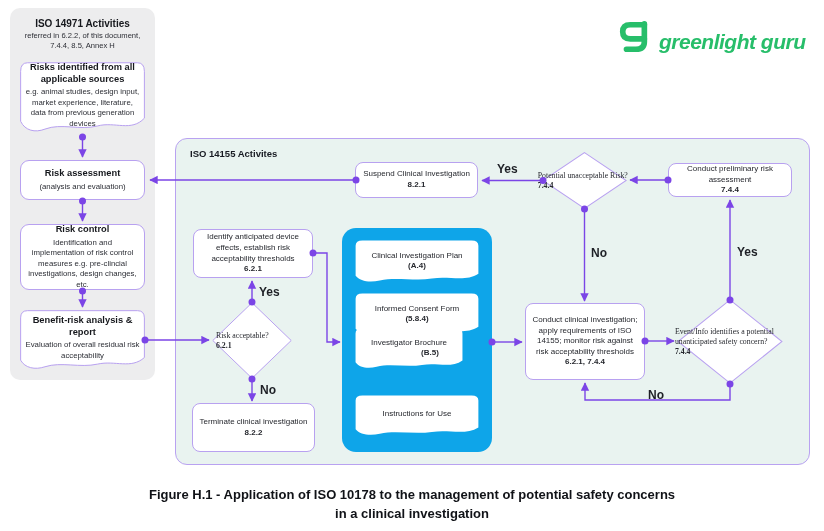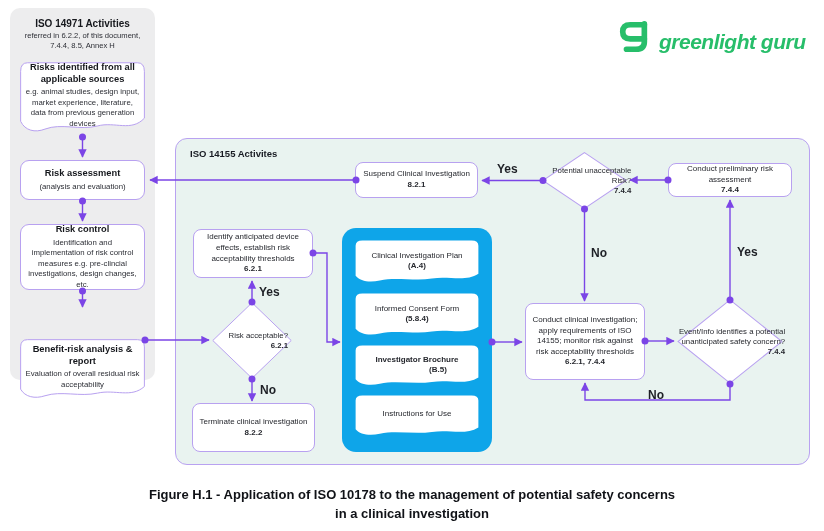--- a/index.html
+++ b/index.html
@@ -38,21 +38,21 @@
   .doc{position:absolute;z-index:2;}
   .doc svg{position:absolute;left:0;top:0;width:100%;height:100%;}
   .doc .doc-text{position:absolute;left:0;top:0;width:100%;height:86%;
     display:flex;flex-direction:column;align-items:center;justify-content:center;
     text-align:center;padding:2px 5px;box-sizing:border-box;}
 
   
   .diamond{position:absolute;z-index:2;}
   .diamond svg{position:absolute;left:0;top:0;width:100%;height:100%;}
   .dm-text{position:absolute;left:50%;top:50%;transform:translate(-50%,-50%);
-    text-align:right;font-size:7.8px;line-height:1.3;width:110%;}
+    text-align:left;font-size:7.8px;line-height:1.3;width:110%;font-family:Liberation Serif, serif;}
 
   
   .purple-block{position:absolute;left:342px;top:228px;width:150px;height:224px;
     background:#0ea5e9;border-radius:14px;z-index:2;}
 
   
   .connectors{position:absolute;left:0;top:0;width:824px;height:531px;
     z-index:5;pointer-events:none;}
 
   
@@ -93,21 +93,21 @@
   <div class="lbox" style="left:20px;top:224px;width:125px;height:66px;">
     <span class="bx-t">Risk control</span>
     <span class="bx-b">Identification and implementation of risk control measures e.g. pre-clincial investigations, design changes, etc.</span>
   </div>
 
   <div class="lbox" style="left:20px;top:160px;width:125px;height:40px;">
     <span class="bx-t">Risk assessment</span>
     <span class="bx-b">(analysis and evaluation)</span>
   </div>
 
-  <div class="doc" style="left:20px;top:310px;width:125px;height:66px;margin-top:29px;">
+  <div class="doc" style="left:20px;top:310px;width:125px;height:66px;">
     <svg viewBox="0 0 200 100" preserveAspectRatio="none">
       <path d="M12,1 H188 Q199,1 199,12 V72 C178,90 152,76 124,82 C96,88 66,78 40,86 C24,91 8,88 1,76 V12 Q1,1 12,1 Z" fill="#ffffff" stroke="#b8a1f0" stroke-width="1" vector-effect="non-scaling-stroke"></path>
     </svg>
     <div class="doc-text">
       <span class="bx-t">Benefit-risk analysis &amp; report</span>
       <span class="bx-b">Evaluation of overall residual risk acceptability</span>
     </div>
   </div>
 
   <div class="logo">
@@ -175,21 +175,21 @@
     </div>
     <div class="doc" style="left:13px;top:65px;width:124px;height:47px;">
       <svg viewBox="0 0 200 100" preserveAspectRatio="none">
         <path d="M12,1 H188 Q199,1 199,12 V72 C178,90 152,76 124,82 C96,88 66,78 40,86 C24,91 8,88 1,76 V12 Q1,1 12,1 Z" fill="#ffffff"></path>
       </svg>
       <div class="doc-text">
         <span style="font-size:8px;line-height:1.3;">Informed Consent Form</span>
         <b style="font-size:8px;">(5.8.4)</b>
       </div>
     </div>
-    <div class="doc" style="left:13px;top:117px;width:124px;height:45px;font-weight:bold;">
+    <div class="doc" style="left:13px;top:100px;width:108px;height:45px;">
       <svg viewBox="0 0 200 100" preserveAspectRatio="none">
         <path d="M12,1 H188 Q199,1 199,12 V72 C178,90 152,76 124,82 C96,88 66,78 40,86 C24,91 8,88 1,76 V12 Q1,1 12,1 Z" fill="#ffffff"></path>
       </svg>
       <div class="doc-text">
         <span style="font-size:8px;line-height:1.3;">Investigator Brochure</span>
         <b style="font-size:8px;padding-left:42px;">(B.5)</b>
       </div>
     </div>
     <div class="doc" style="left:13px;top:167px;width:124px;height:45px;">
       <svg viewBox="0 0 200 100" preserveAspectRatio="none">

